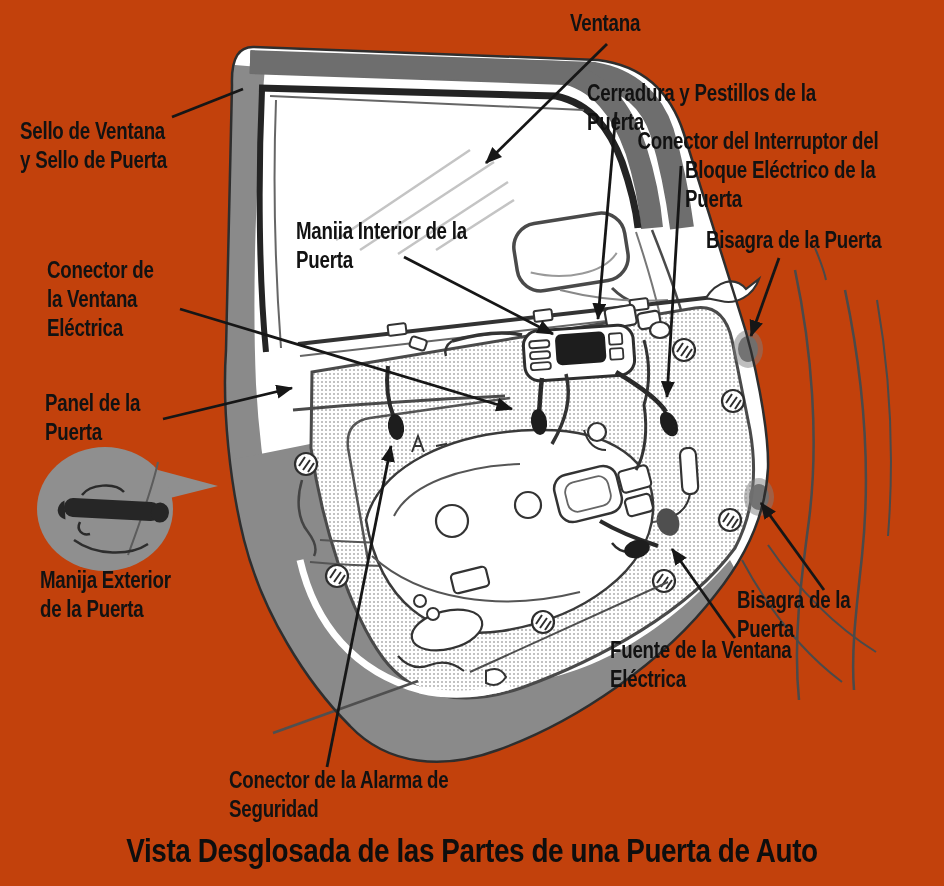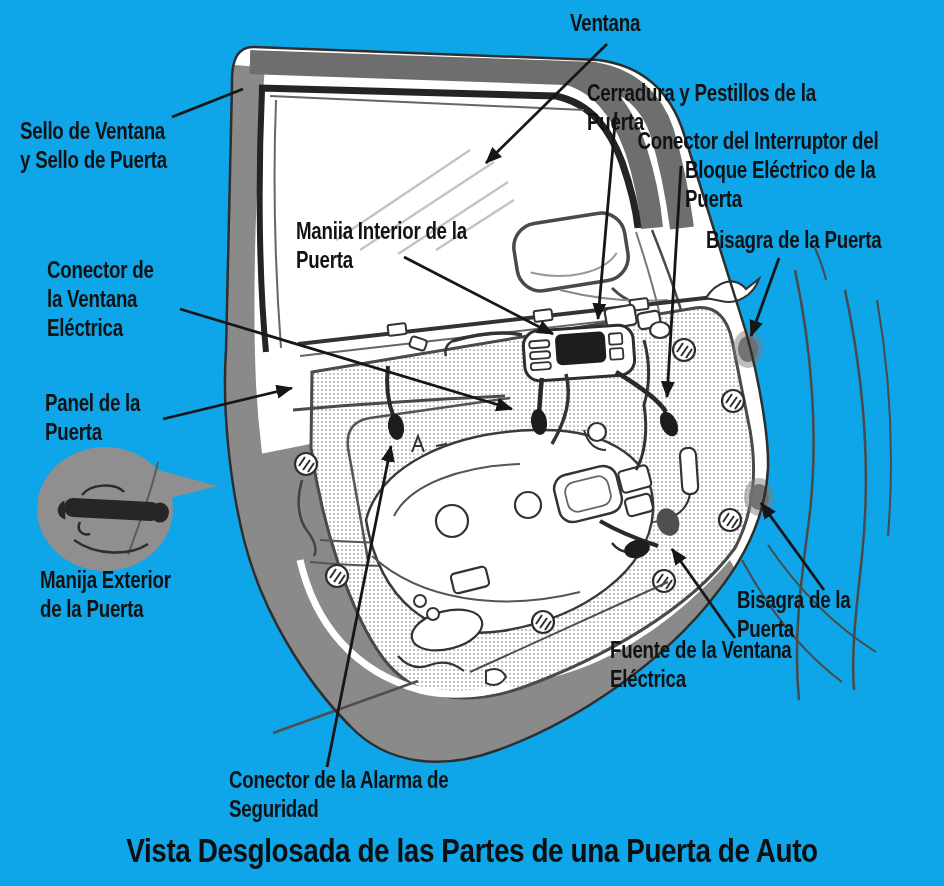--- a/index.html
+++ b/index.html
@@ -1,16 +1,16 @@
 <!DOCTYPE html>
 <html><head>
 <meta charset="utf-8">
 <style>
   html,body{margin:0;padding:0;background:#ffffff;}
-  .stage{position:relative;width:944px;height:886px;background:#0ea5e9;overflow:hidden;
+  .stage{position:relative;width:944px;height:886px;background:#c2410c;overflow:hidden;
          font-family:"Liberation Sans",sans-serif;}
   .stage svg{position:absolute;left:0;top:0;}
   .lbl{position:absolute;font-weight:bold;font-size:24px;line-height:29px;color:#121212;
        white-space:pre-line;transform:scaleX(0.78);transform-origin:0 0;letter-spacing:-0.3px;}
   .lbl.hang{text-indent:-61px;}
   .title{position:absolute;left:0;top:830px;width:944px;text-align:center;font-weight:bold;
          font-size:34px;line-height:40px;color:#0e0e0e;transform:scaleX(0.82);
          transform-origin:472px 0;letter-spacing:-0.5px;white-space:nowrap;}
 </style>
 </head>

